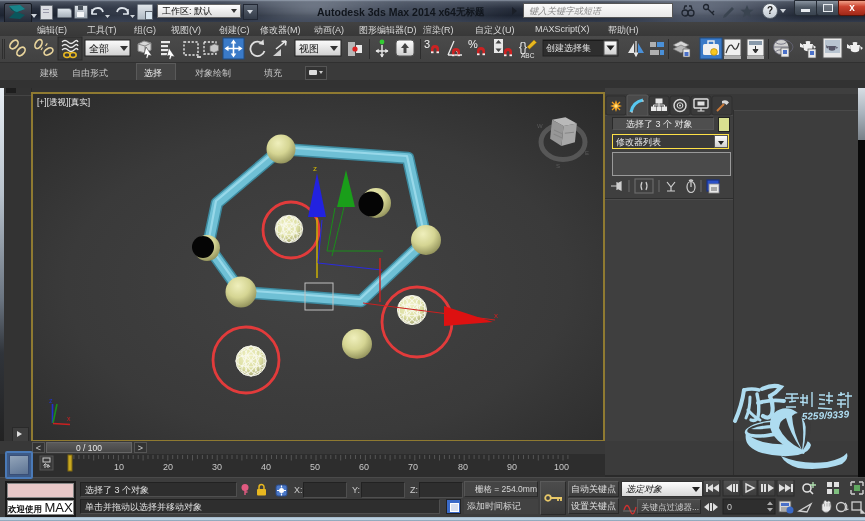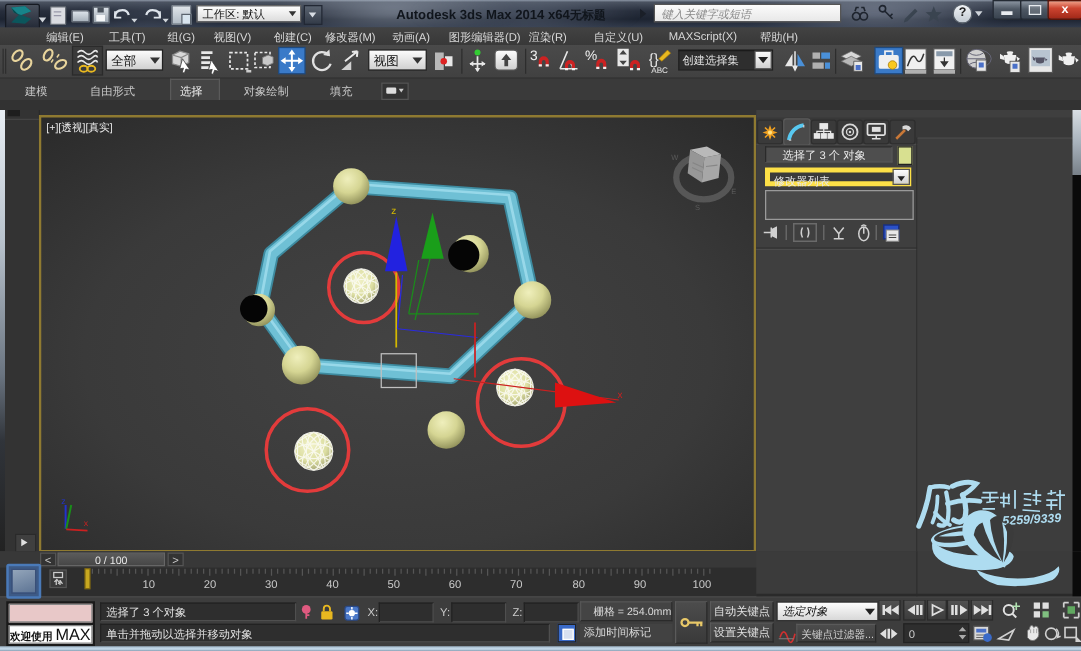--- a/index.html
+++ b/index.html
@@ -290,21 +290,21 @@
  <g transform="translate(823,2)">
           <rect x="0" y="0" width="19" height="20" fill="#e8e8e8" stroke="#555"></rect>
           <rect x="2" y="2" width="15" height="13" fill="#b8c4d0"></rect>
           <path d="M5 8 L13 8 L12 12 Q9 13.5 6 12 Z M5 8.5 L3 7 L3.5 10 L5 10.5 Z M13 8.5 L15 9.5 L13.5 11 Z" fill="#556"></path>
         </g>
  <use href="#teapot" transform="translate(846,4)"></use>
 </svg>
 </div>
 
 <div class="abs" id="ribbon" style="left:0;top:63px;width:865px;height:17px;background:#3a3a3a;">
- <div class="txt abs" style="left:20px;top:4px;color:#c8c8c8;text-align:right;">建模</div>
+ <div class="txt abs" style="left:40px;top:4px;color:#c8c8c8;text-align:right;">建模</div>
  <div class="txt abs" style="left:72px;top:4px;color:#c8c8c8;">自由形式</div>
  <div class="abs" style="left:136px;top:0px;width:40px;height:17px;background:#454545;border:1px solid #5a5a5a;border-bottom:none;box-sizing:border-box;">
         <div class="txt abs" style="left:7px;top:3px;color:#f0f0f0;">选择</div>
       </div>
  <div class="txt abs" style="left:195px;top:4px;color:#c8c8c8;">对象绘制</div>
  <div class="txt abs" style="left:264px;top:4px;color:#c8c8c8;">填充</div>
  <div class="abs" style="left:305px;top:3px;width:20px;height:12px;background:#333;border:1px solid #555;">
         <div class="abs" style="left:3px;top:3px;width:8px;height:5px;background:#ddd;border-radius:1px;"></div>
         <div class="abs" style="left:13px;top:4px;width:0;height:0;border-left:2px solid transparent;border-right:2px solid transparent;border-top:3px solid #ccc;"></div>
       </div>
@@ -483,21 +483,21 @@
    <g transform="translate(111,6)">
               <path d="M1 11 L8 4" stroke="#c87838" stroke-width="2"></path>
               <path d="M6 1 Q10.5 -1 13 2.5 L10.5 5 Q9 2.5 6 3.5 Z" fill="#d8d8d8"></path>
             </g>
           </g>
   </svg>
 
   <div class="abs" style="left:7px;top:29px;width:102px;height:13px;background:#4e4e4e;border:1px solid;border-color:#2a2a2a #555 #555 #2a2a2a;color:#e8e8e8;font-size:9px;line-height:12px;padding-left:13px;box-sizing:border-box;">选择了 3 个 对象</div>
   <div class="abs" style="left:113px;top:29px;width:10px;height:13px;background:#d8e090;border:1px solid #222;"></div>
 
-  <div class="abs" style="left:7px;top:46px;width:117px;height:15px;background:#3a3a3a;border:4px solid #fde047;color:#e8e8e8;font-size:9px;line-height:14px;padding-left:3px;box-sizing:border-box;">修改器列表</div>
+  <div class="abs" style="left:7px;top:46px;width:117px;height:15px;background:#3a3a3a;border:1px solid #fde047;color:#e8e8e8;font-size:9px;line-height:14px;padding-left:3px;box-sizing:border-box;">修改器列表</div>
   <div class="abs" style="left:109px;top:47px;width:14px;height:13px;background:linear-gradient(#fdfdfd,#d0d0d0);border:1px solid #555;box-sizing:border-box;">
           <div class="abs" style="left:3px;top:5px;width:0;height:0;border-left:3px solid transparent;border-right:3px solid transparent;border-top:4px solid #222;"></div>
         </div>
 
   <div class="abs" style="left:7px;top:64px;width:117px;height:22px;background:#4a4a4a;border:1px solid #9a9a9a;"></div>
 
   <svg class="abs" style="left:4px;top:90px;" width="125" height="16">
    <g stroke="#d0d0d0" stroke-width="1.2" fill="none">
     <path d="M2 8 l6 0 M8 4 l0 8 M8 6 l4 -2 l0 8 l-4 -2" fill="#d0d0d0"></path>
     <line x1="20" y1="2" x2="20" y2="14" stroke="#666"></line>

